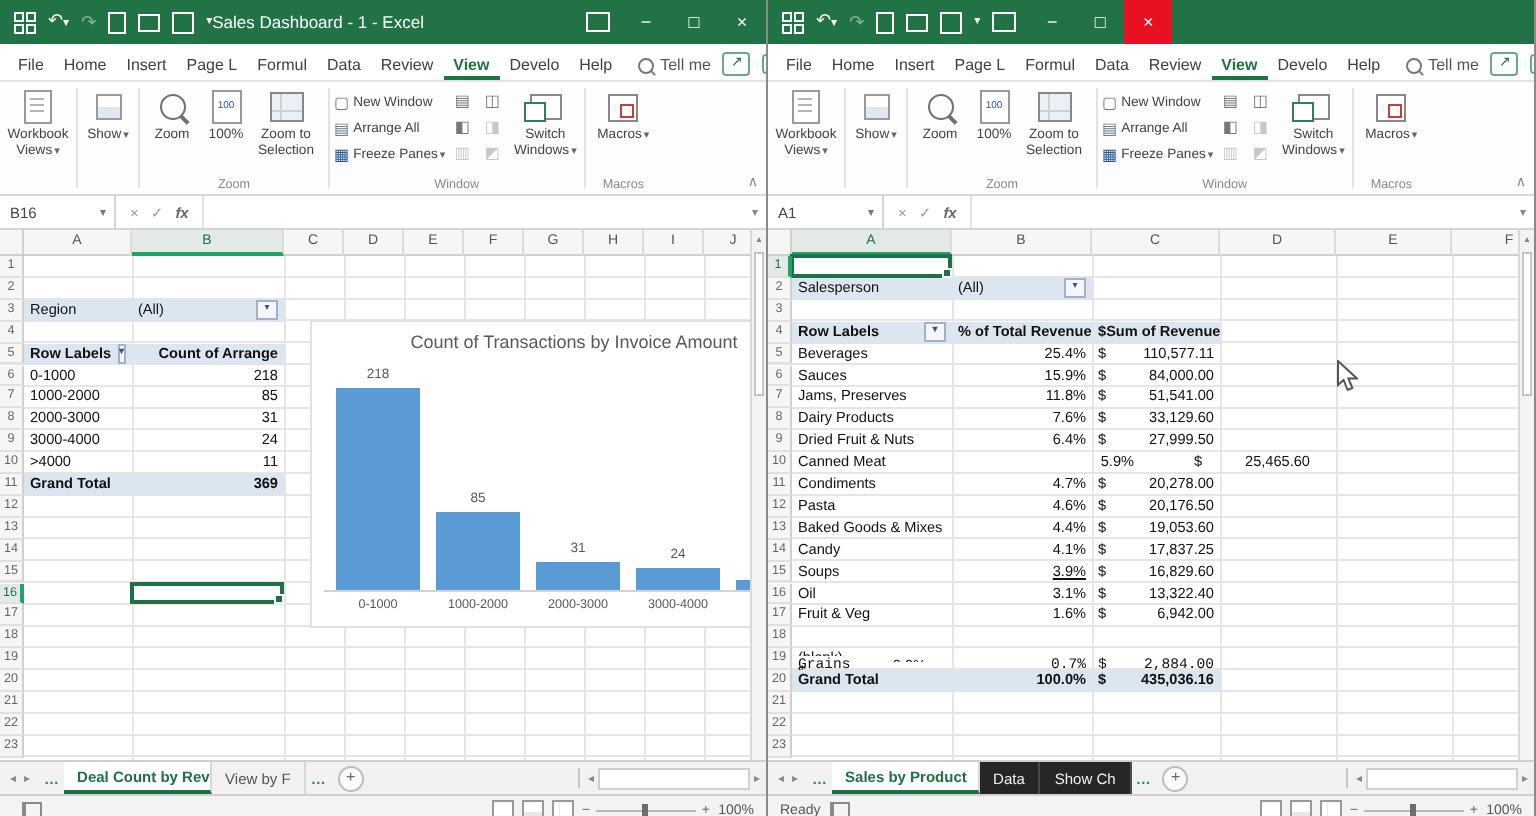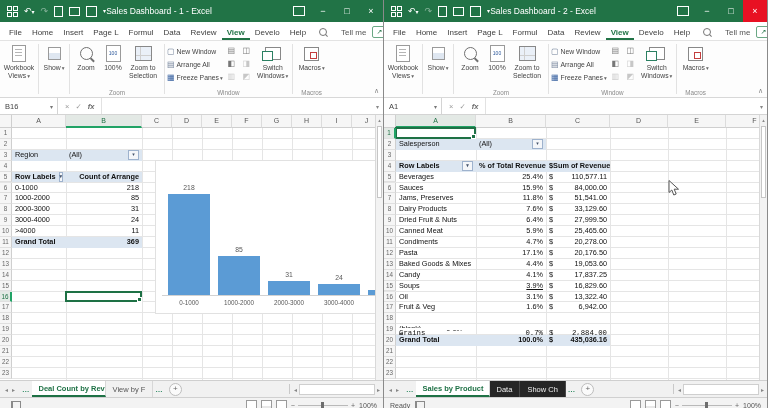--- a/index.html
+++ b/index.html
@@ -20,21 +20,21 @@
   .caption{display:flex;height:22px;}
   .cap{width:24px;height:22px;display:flex;align-items:center;justify-content:center;font-size:9px;color:#fff;}
   .capbox{width:10px;height:8px;border:1px solid #fff;display:inline-block;}
   .capclose.active{background:#E81123;}
 
   
   .tabrow{height:18px;background:#fff;display:flex;align-items:flex-end;border-bottom:1px solid #e3e3e3;}
   .rtabs{display:flex;align-items:flex-end;padding-left:4px;}
   .rtab{font-size:8px;color:#404040;padding:2px 5px 3px 5px;white-space:nowrap;}
   .rtab.active{color:#217346;font-weight:bold;border-bottom:2px solid #217346;padding-bottom:1px;}
-  .tellme{display:flex;gap:14px;font-size:8px;color:#555;padding:0 6px 3px 8px;white-space:nowrap;}
+  .tellme{display:flex;align-items:center;gap:3px;font-size:8px;color:#555;padding:0 6px 3px 8px;white-space:nowrap;}
   .lens{width:6px;height:6px;border:1px solid #777;border-radius:50%;position:relative;display:inline-block;}
   .lens::after{content:"";position:absolute;width:3px;height:1px;background:#777;transform:rotate(45deg);left:5px;top:6px;}
   .tricons{margin-left:auto;display:flex;align-items:center;gap:6px;padding:0 8px 2px 0;}
   .shic{width:12px;height:10px;border:1px solid #6aa884;border-radius:2px;color:#217346;font-size:7px;line-height:9px;text-align:center;}
   .cmic{width:11px;height:8px;border:1px solid #6aa884;border-radius:2px;position:relative;}
   .cmic::after{content:"";position:absolute;left:2px;bottom:-3px;border:2px solid transparent;border-top-color:#6aa884;}
 
   
   .ribbon{height:56px;background:#fdfdfd;border-bottom:1px solid #d8d8d8;display:flex;position:relative;}
   .rgroup{display:flex;align-items:flex-start;padding:3px 2px 10px 2px;position:relative;}
@@ -343,20 +343,21 @@
             <div class="prow" style="top: 98.1px; left: 12px;">
               <div class="pcell" style="width: 54px;">&gt;4000</div>
               <div class="pcell num" style="width: 76px;">11</div>
             </div>
             <div class="prow blue pbold" style="top: 109px; left: 12px;">
               <div class="pcell" style="width: 54px;">Grand Total</div>
               <div class="pcell num" style="width: 76px;">369</div>
             </div>
             <div class="selbox" style="left: 65px; top: 162.5px; width: 77px; height: 11.9px;"></div>
             <div class="chart" style="left: 155px; top: 32px; width: 262px; height: 152px;">
+              <div class="ctitle">Count of Transactions by Invoice Amount</div>
               <div class="cbase" style="left: 6px; width: 252px; top: 134px;"></div>
               <div class="cbar" style="left: 12px; width: 42px; top: 33px; height: 101px;"></div>
               <div class="cval" style="left: 12px; width: 42px; top: 23px;">218</div>
               <div class="ccat" style="left: 8px; width: 50px; top: 138px;">0-1000</div>
               <div class="cbar" style="left: 62px; width: 42px; top: 95px; height: 39px;"></div>
               <div class="cval" style="left: 62px; width: 42px; top: 85px;">85</div>
               <div class="ccat" style="left: 58px; width: 50px; top: 138px;">1000-2000</div>
               <div class="cbar" style="left: 112px; width: 42px; top: 120px; height: 14px;"></div>
               <div class="cval" style="left: 112px; width: 42px; top: 110px;">31</div>
               <div class="ccat" style="left: 108px; width: 50px; top: 138px;">2000-3000</div>
@@ -446,21 +447,20 @@
             <i></i>
             <i></i>
           </span>
         <span class="qico">↶<span class="qdd">▾</span></span>
         <span class="qico qdim">↷</span>
         <span class="qbox"></span>
         <span class="qbox" style="height:7px;width:9px;"></span>
         <span class="qbox" style="width:9px;"></span>
         <span class="qico qdd">▾</span>
       </div>
-      <div class="ttext">Sales Dashboard - 2 - Excel</div>
       <div class="caption">
         <span class="cap">
             <span class="capbox"></span>
           </span>
         <span class="cap">−</span>
         <span class="cap">□</span>
         <span class="cap capclose active">×</span>
       </div>
     </div>
     <div>
@@ -650,39 +650,39 @@
               </div>
             </div>
             <div class="prow" style="top: 87.2px; left: 12px;">
               <div class="pcell" style="width: 80px;">Dried Fruit &amp; Nuts</div>
               <div class="pcell num" style="width: 70px;">6.4%</div>
               <div class="pcell acct" style="width: 64px;">
                 <span>$</span>
                 <span>27,999.50</span>
               </div>
             </div>
-            <div class="prow" style="top: 98.1px; left: 12px;">
+            <div class="prow" style="top: 98.1px; left: 12px; gap: 24px;">
               <div class="pcell" style="width: 80px;">Canned Meat</div>
               <div class="pcell num" style="width: 70px;">5.9%</div>
               <div class="pcell acct" style="width: 64px;">
                 <span>$</span>
                 <span>25,465.60</span>
               </div>
             </div>
             <div class="prow" style="top: 109px; left: 12px;">
               <div class="pcell" style="width: 80px;">Condiments</div>
               <div class="pcell num" style="width: 70px;">4.7%</div>
               <div class="pcell acct" style="width: 64px;">
                 <span>$</span>
                 <span>20,278.00</span>
               </div>
             </div>
             <div class="prow" style="top: 119.9px; left: 12px;">
               <div class="pcell" style="width: 80px;">Pasta</div>
-              <div class="pcell num" style="width: 70px;">17.1%</div>
+              <div class="pcell num" style="width: 70px;">4.6%</div>
               <div class="pcell acct" style="width: 64px;">
                 <span>$</span>
                 <span>20,176.50</span>
               </div>
             </div>
             <div class="prow" style="top: 130.8px; left: 12px;">
               <div class="pcell" style="width: 80px;">Baked Goods &amp; Mixes</div>
               <div class="pcell num" style="width: 70px;">4.4%</div>
               <div class="pcell acct" style="width: 64px;">
                 <span>$</span>

